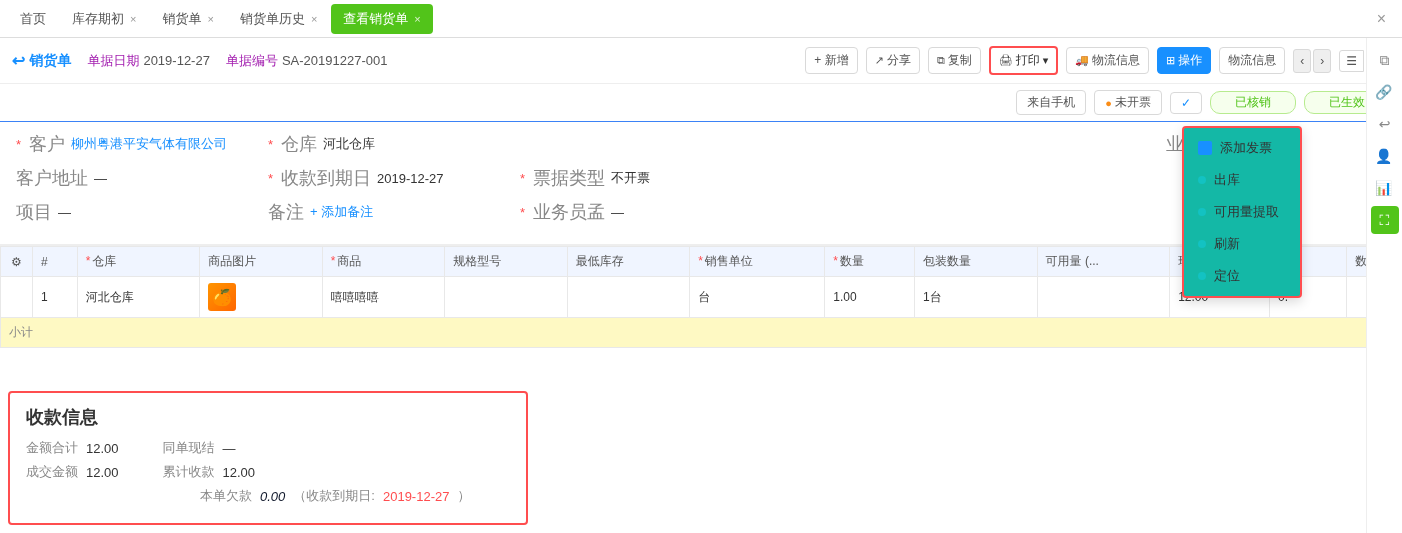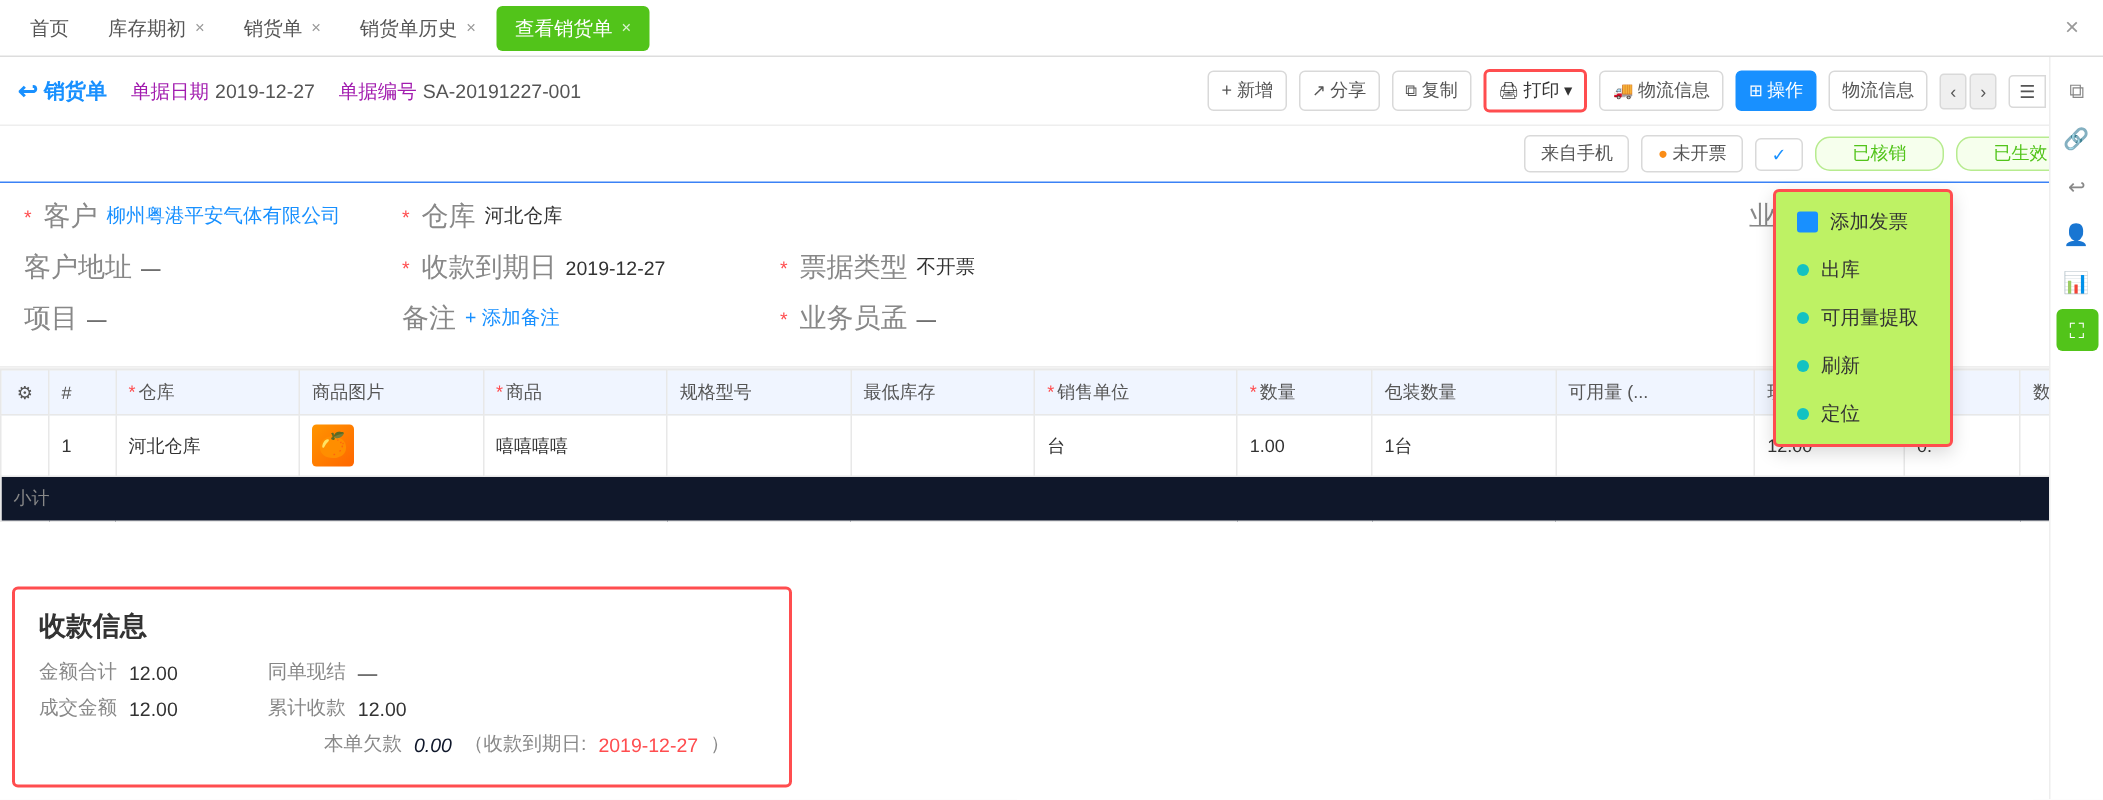--- a/index.html
+++ b/index.html
@@ -67,40 +67,40 @@
 
     
     .table-wrapper { overflow-x: auto; border-top: 1px solid #eee; }
     table { width: 100%; border-collapse: collapse; font-size: 12px; }
     th {
       background: #f0f5ff; padding: 6px 8px; border: 1px solid #e8e8e8;
       text-align: left; font-weight: normal; color: #555; white-space: nowrap;
     }
     th .req { color: #ff4d4f; margin-right: 2px; }
     td { padding: 6px 8px; border: 1px solid #e8e8e8; color: #333; white-space: nowrap; }
-    tr.subtotal td { background: #0f172a; color: #888; }
+    tr.subtotal td { background: #fef9c3; color: #888; }
     .gear-col { width: 32px; text-align: center; }
 
     
     .payment-info {
       position: absolute; bottom: 0; left: 0; width: 520px;
       border: 2px solid #ff4d4f; border-radius: 4px; background: #fff;
       padding: 12px 16px; margin: 8px;
     }
     .payment-title { font-weight: bold; font-size: 18px; margin-bottom: 10px; }
-    .payment-row { display: flex; gap: 60px; margin-bottom: 6px; text-align: right; }
+    .payment-row { display: flex; gap: 44px; margin-bottom: 6px; text-align: right; }
     .payment-item { display: flex; align-items: center; gap: 8px; }
     .payment-label { color: #888; font-size: 13px; }
     .payment-value { color: #333; font-size: 13px; }
     .payment-value.red { color: #0f172a; font-style: italic; }
 
     
     .dropdown-menu {
       position: absolute; top: 88px; right: 100px;
-      background: #bef264; border: 2px solid #ff4d4f; border-radius: 4px;
+      background: #14b8a6; border: 2px solid #ff4d4f; border-radius: 4px;
       box-shadow: 0 4px 12px rgba(0,0,0,0.15); z-index: 100; min-width: 120px; padding: 4px 0;
     }
     .dropdown-item {
       display: flex; align-items: center; gap: 8px; padding: 7px 14px;
       cursor: pointer; font-size: 13px; color: #333;
     }
     .dropdown-dot { width: 8px; height: 8px; border-radius: 50%; }
     .dot-cyan { background: #13c2c2; }
 
     

